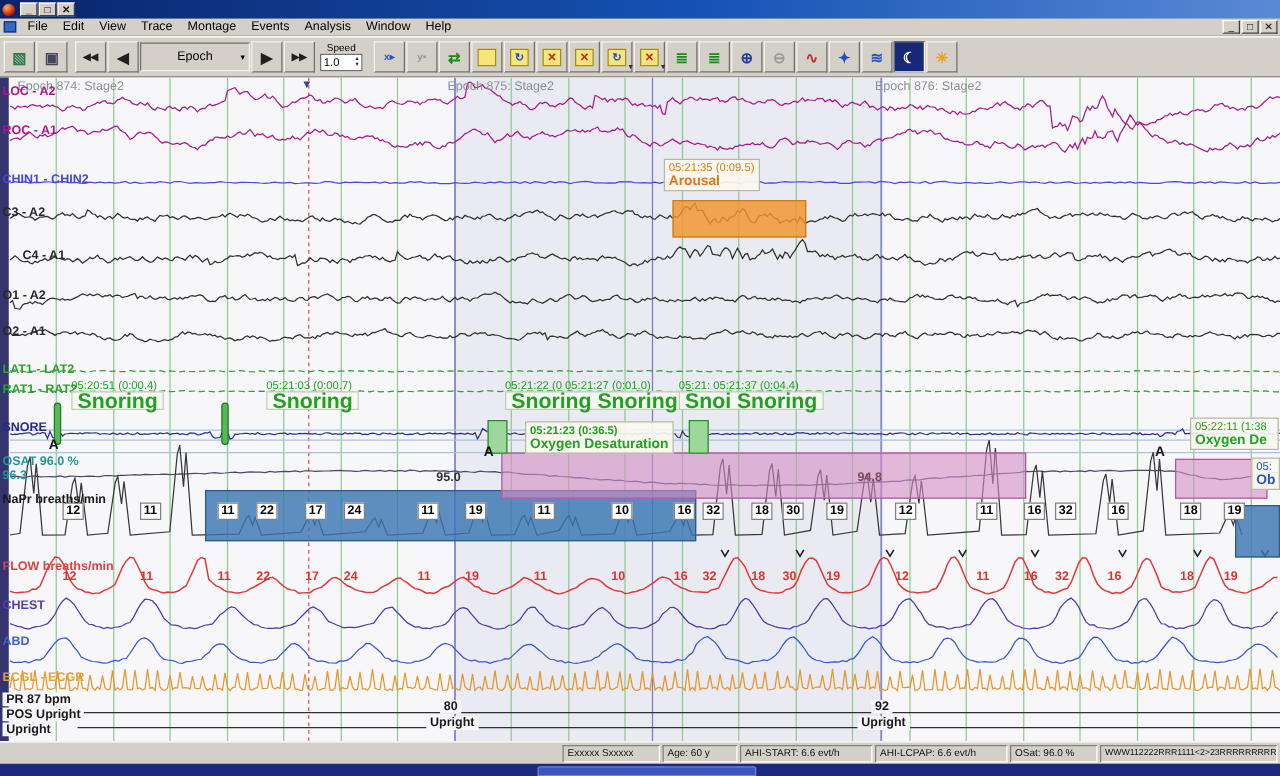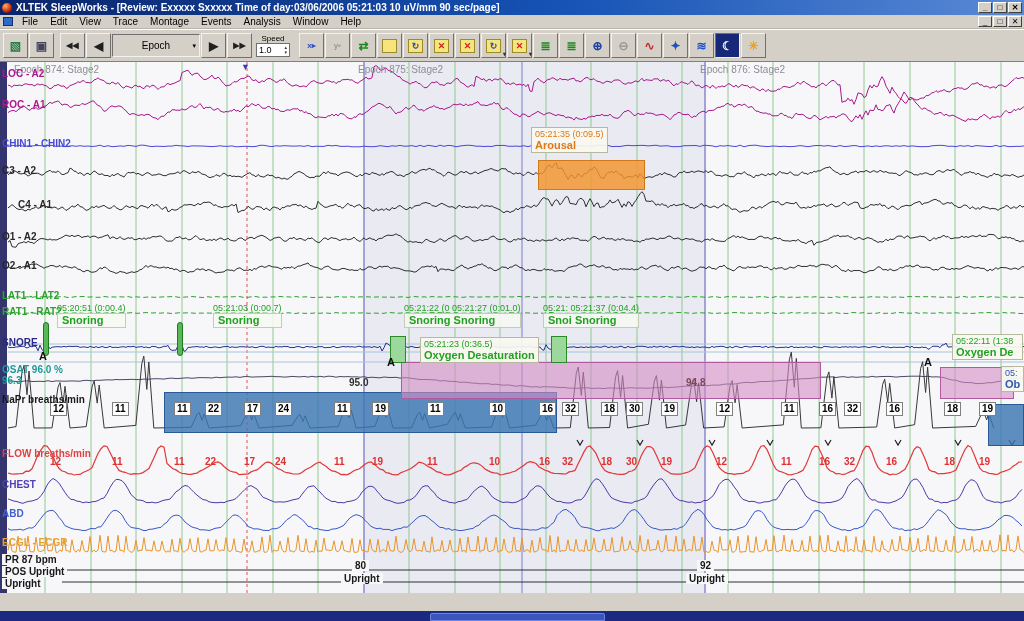--- a/index.html
+++ b/index.html
@@ -33,21 +33,21 @@
   .leftstrip{position:absolute;top:62px;left:0;width:7px;height:531px;background:#34346e}
   svg#wave-svg{position:absolute;top:62px;left:0}
   .chlabel{position:absolute;font-size:10px;font-weight:bold;white-space:nowrap;z-index:6}
   .epochhdr{position:absolute;font-size:10px;color:#8d8d96;white-space:nowrap;z-index:2}
   .evtbox{position:absolute;z-index:3;border-style:solid;border-width:1px}
   .evtlabel{position:absolute;z-index:7;background:rgba(248,248,240,0.92);border:1px solid #b8b8a0;padding:1px 3px;white-space:nowrap;overflow:hidden}
   .evtlabel .t{display:block;font-size:9px;line-height:10px}
   .evtlabel .l{display:block;font-size:11px;line-height:12px;font-weight:bold}
   .snlabel{position:absolute;z-index:7;white-space:nowrap;color:#22a022}
   .snlabel .t{display:block;font-size:9px;line-height:10px}
-  .snlabel .l{display:block;font-size:11px;line-height:13px;font-weight:bold;background:rgba(246,248,242,0.9);border:1px solid #c4ccb8;padding:0 4px}
+  .snlabel .l{display:block;font-size:17px;line-height:13px;font-weight:bold;background:rgba(246,248,242,0.9);border:1px solid #c4ccb8;padding:0 4px}
   .nbox{position:absolute;z-index:5;background:#fff;border:1px solid #808080;color:#000;font-size:10px;font-weight:bold;line-height:12px;padding:0 2px}
   .fnum{position:absolute;z-index:5;color:#e03030;font-size:10px;font-weight:bold}
   .sval{position:absolute;z-index:5;font-size:10px;font-weight:bold}
   .markerbar{position:absolute;z-index:6;width:6px;background:#58b858;border:1px solid #1e7a1e;border-radius:3px}
   .markerbox{position:absolute;z-index:6;width:16px;background:#9cd89c;border:1px solid #2a8a2a}
   .aletter{position:absolute;z-index:7;color:#101010;font-size:11px;font-weight:bold}
   .flag{position:absolute;z-index:7;color:#2b3fc0;font-size:9px}
   .prpos{position:absolute;z-index:6;background:#f7f7fa;font-size:10px;font-weight:bold;color:#181818;padding:0 3px}
   
   .statusbar{position:absolute;top:593px;left:0;width:1024px;height:18px;background:#d4d0c8;border-top:1px solid #fff;display:flex;align-items:center}
@@ -55,21 +55,20 @@
   .taskbar{position:absolute;top:611px;left:0;width:1024px;height:10px;background:#1b2a80}
   .taskbtn{position:absolute;top:613px;left:430px;width:175px;height:8px;background:#3a55c0;border:1px solid #6a85e0;border-radius:2px 2px 0 0}
 </style>
 </head>
 <body>
 
 <div id="screen">
 
   <div class="titlebar">
     <span class="appicon"></span>
-    <span class="titletext">XLTEK SleepWorks - [Review:  Exxxxx Sxxxxx  Time of day:03/06/2006 05:21:03   10 uV/mm   90 sec/page]</span>
     <span class="winbtns" id="title-winbtns">
         <span class="wbtn">_</span>
         <span class="wbtn">□</span>
         <span class="wbtn">✕</span>
       </span>
   </div>
 
   <div class="menubar">
     <span class="mdiicon"></span>
     <span id="menu-items" style="display:flex">
@@ -244,20 +243,31 @@
       <polyline points="637,440 640,445 643,440" fill="none" stroke="#202020" stroke-width="1.2"></polyline>
       <polyline points="709,440 712,445 715,440" fill="none" stroke="#202020" stroke-width="1.2"></polyline>
       <polyline points="767,440 770,445 773,440" fill="none" stroke="#202020" stroke-width="1.2"></polyline>
       <polyline points="825,440 828,445 831,440" fill="none" stroke="#202020" stroke-width="1.2"></polyline>
       <polyline points="895,440 898,445 901,440" fill="none" stroke="#202020" stroke-width="1.2"></polyline>
       <polyline points="955,440 958,445 961,440" fill="none" stroke="#202020" stroke-width="1.2"></polyline>
       <polyline points="1009,440 1012,445 1015,440" fill="none" stroke="#202020" stroke-width="1.2"></polyline>
     </svg>
   <div class="leftstrip"></div>
 
+  <div class="statusbar">
+    <span style="width:450px;flex:0 0 auto"></span>
+    <span id="status-cells" style="display:flex">
+        <span class="scell" style="width: 78px;">Exxxxx Sxxxxx</span>
+        <span class="scell" style="width: 60px;">Age: 60 y</span>
+        <span class="scell" style="width: 106px;">AHI-START: 6.6 evt/h</span>
+        <span class="scell" style="width: 106px;">AHI-LCPAP: 6.6 evt/h</span>
+        <span class="scell" style="width: 70px;">OSat: 96.0 %</span>
+        <span class="scell" style="width: 142px; font-size: 7px;">WWW112222RRR1111&lt;2&gt;23RRRRRRRRRRRRR</span>
+      </span>
+  </div>
 
   <div class="taskbar"></div>
   <div class="taskbtn"></div>
 <div class="epochhdr" style="left: 14px; top: 64px;">Epoch 874: Stage2</div>
     <div class="epochhdr" style="left: 358px; top: 64px;">Epoch 875: Stage2</div>
     <div class="epochhdr" style="left: 700px; top: 64px;">Epoch 876: Stage2</div>
     <div class="chlabel" style="left: 2px; top: 68px; color: rgb(176, 20, 140);">LOC - A2</div>
     <div class="chlabel" style="left: 2px; top: 99px; color: rgb(176, 20, 140);">ROC - A1</div>
     <div class="chlabel" style="left: 2px; top: 138px; color: rgb(72, 72, 216);">CHIN1 - CHIN2</div>
     <div class="chlabel" style="left: 2px; top: 165px; color: rgb(40, 40, 40);">C3 - A2</div>
@@ -283,21 +293,21 @@
       <span class="l" style="color: rgb(224, 120, 24);">Arousal</span>
     </div>
     <div class="evtbox" style="left: 164px; top: 392px; width: 393px; height: 41px; background: rgba(58, 118, 178, 0.82); border-color: rgb(42, 90, 150);"></div>
     <div class="evtbox" style="left: 988px; top: 404px; width: 36px; height: 42px; background: rgba(58, 118, 178, 0.82); border-color: rgb(42, 90, 150);"></div>
     <div class="evtlabel" style="left: 1001px; top: 366px; width: 23px;">
       <span class="t" style="color: rgb(40, 88, 176);">05:</span>
       <span class="l" style="color: rgb(40, 88, 176);">Ob</span>
     </div>
     <div class="evtbox" style="left: 401px; top: 362px; width: 420px; height: 37px; background: rgba(214, 140, 196, 0.6); border-color: rgb(176, 88, 160);"></div>
     <div class="evtlabel" style="left: 420px; top: 337px;">
-      <span class="t" style="color: rgb(34, 160, 34);">05:21:23 (0:36.5)</span>
+      <span class="t" style="color: rgb(34, 160, 34); font-weight: bold;">05:21:23 (0:36.5)</span>
       <span class="l" style="color: rgb(34, 160, 34);">Oxygen Desaturation</span>
     </div>
     <div class="evtbox" style="left: 940px; top: 367px; width: 74px; height: 32px; background: rgba(214, 140, 196, 0.6); border-color: rgb(176, 88, 160);"></div>
     <div class="evtlabel" style="left: 952px; top: 334px; width: 71px;">
       <span class="t" style="color: rgb(34, 160, 34);">05:22:11 (1:38</span>
       <span class="l" style="color: rgb(34, 160, 34);">Oxygen De</span>
     </div>
     <div class="snlabel" style="left: 57px; top: 303px;">
       <span class="t">05:20:51 (0:00.4)</span>
       <span class="l">Snoring</span>

